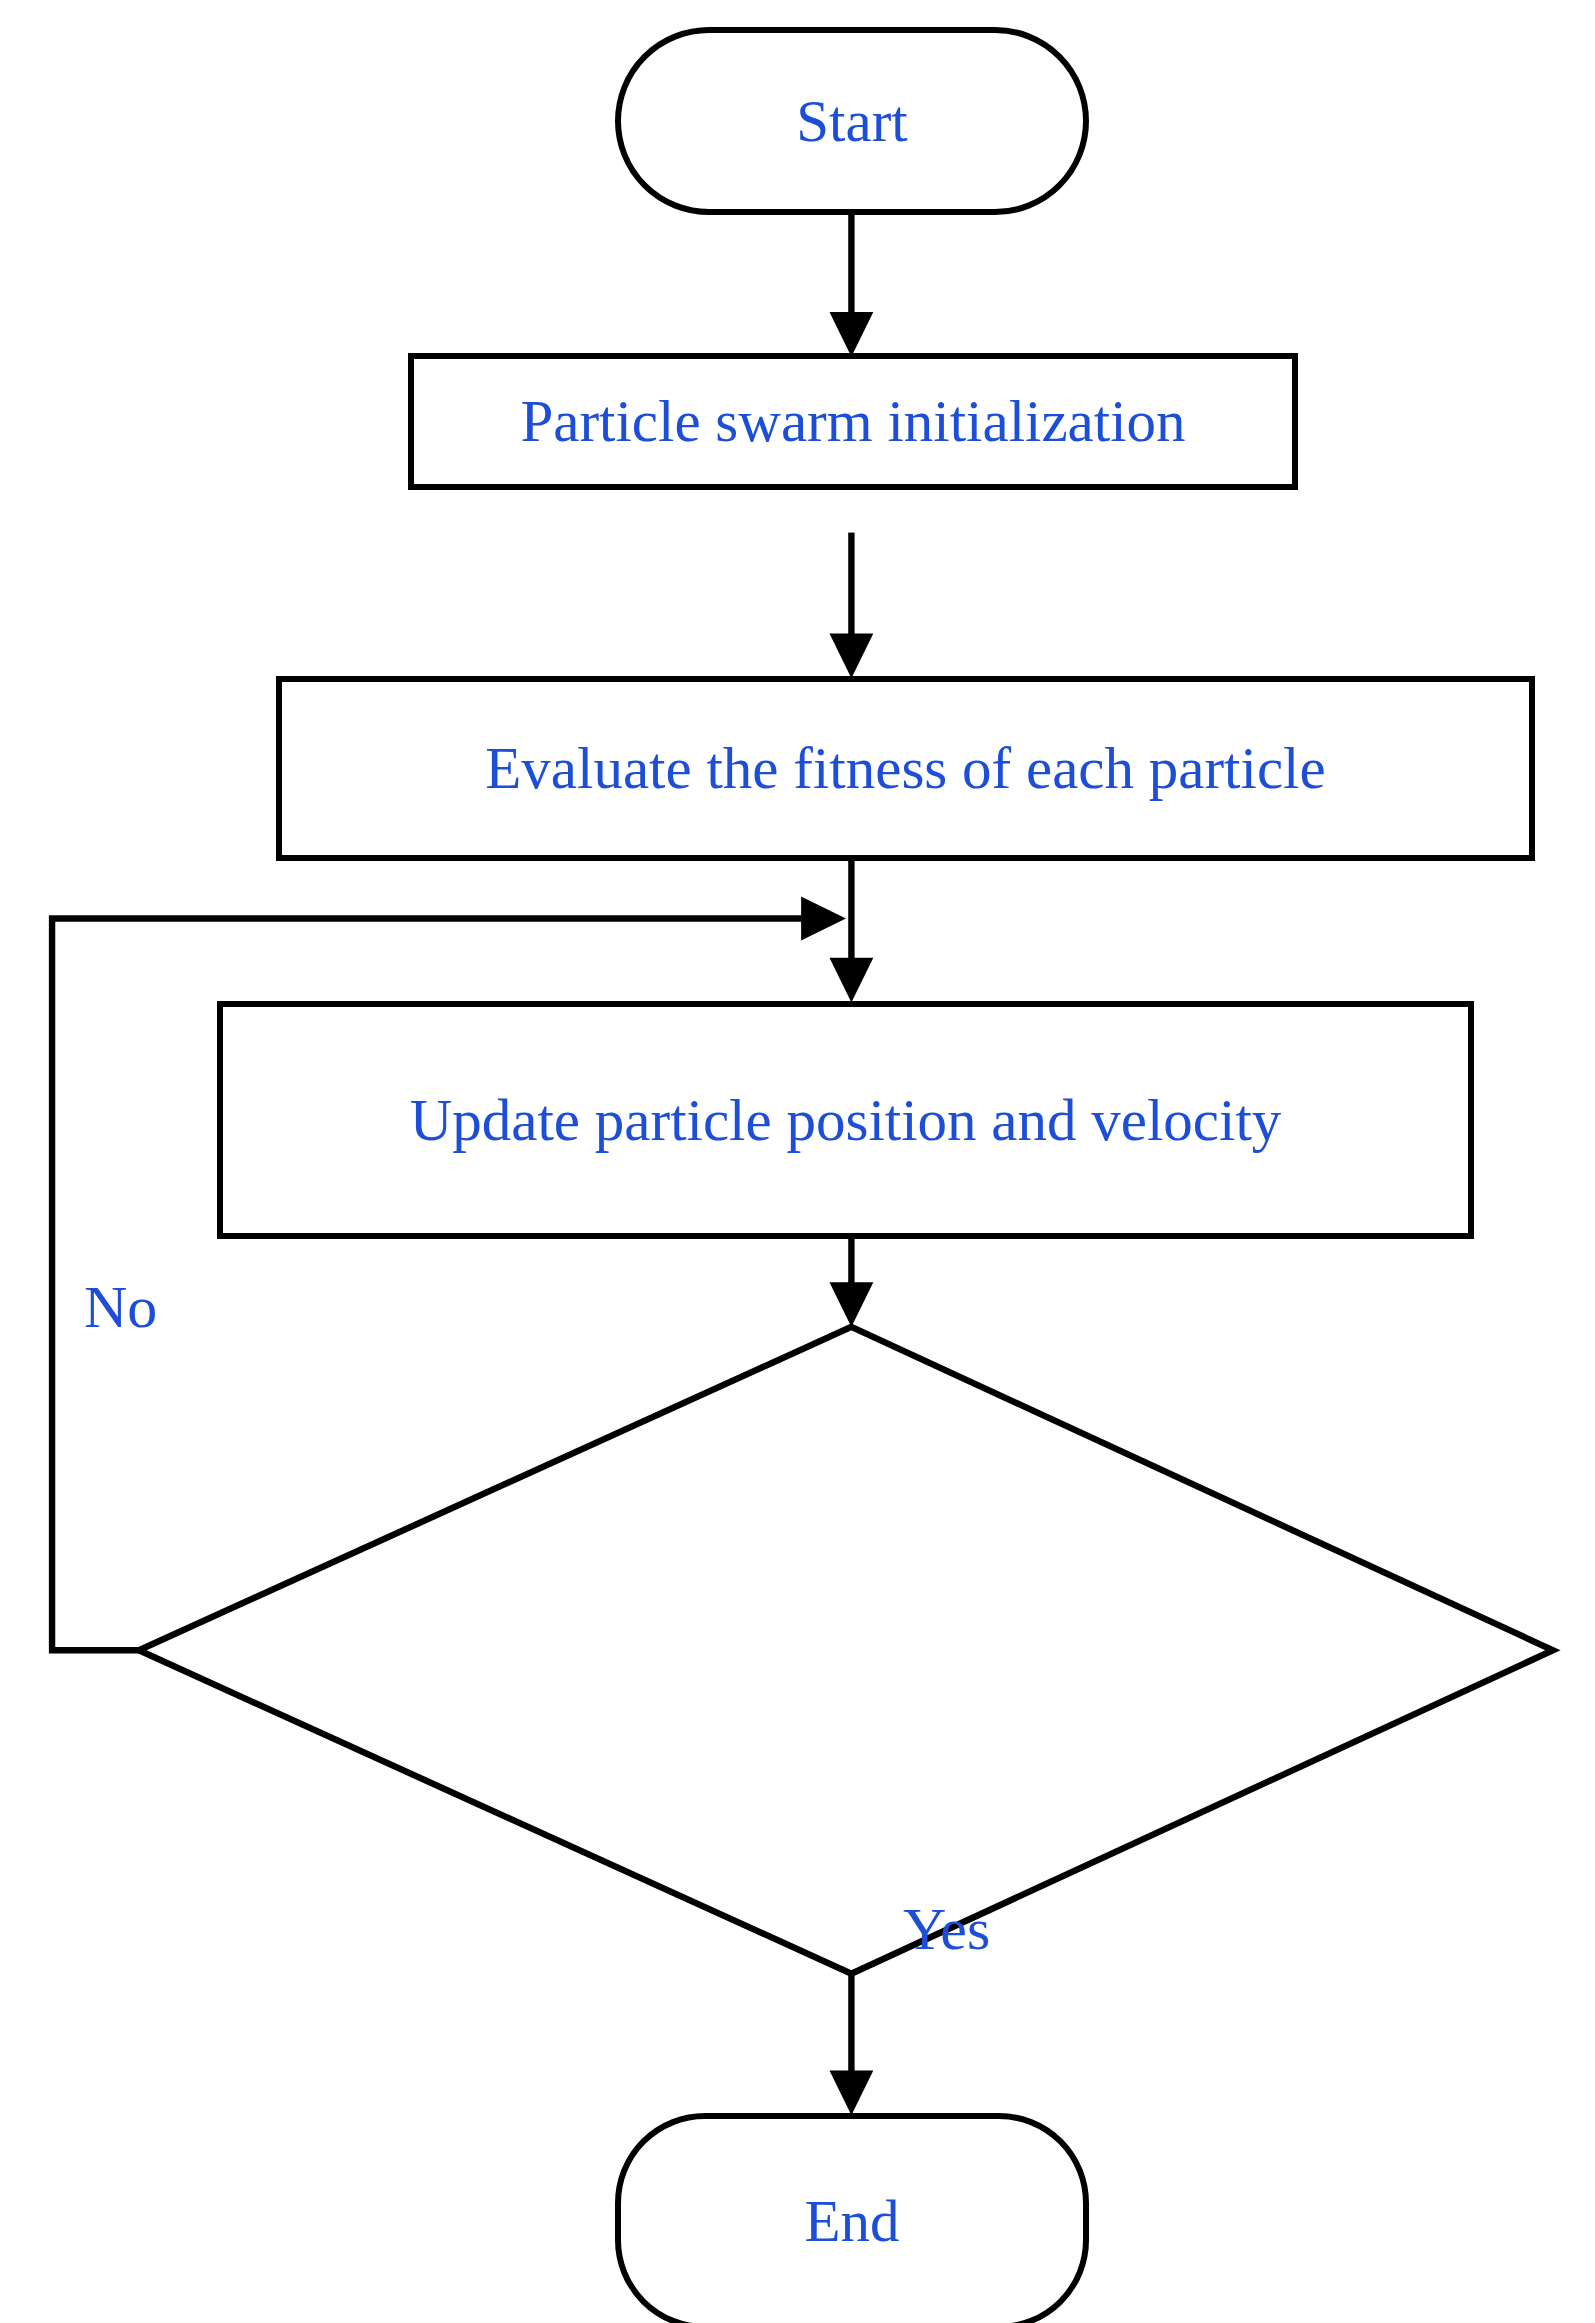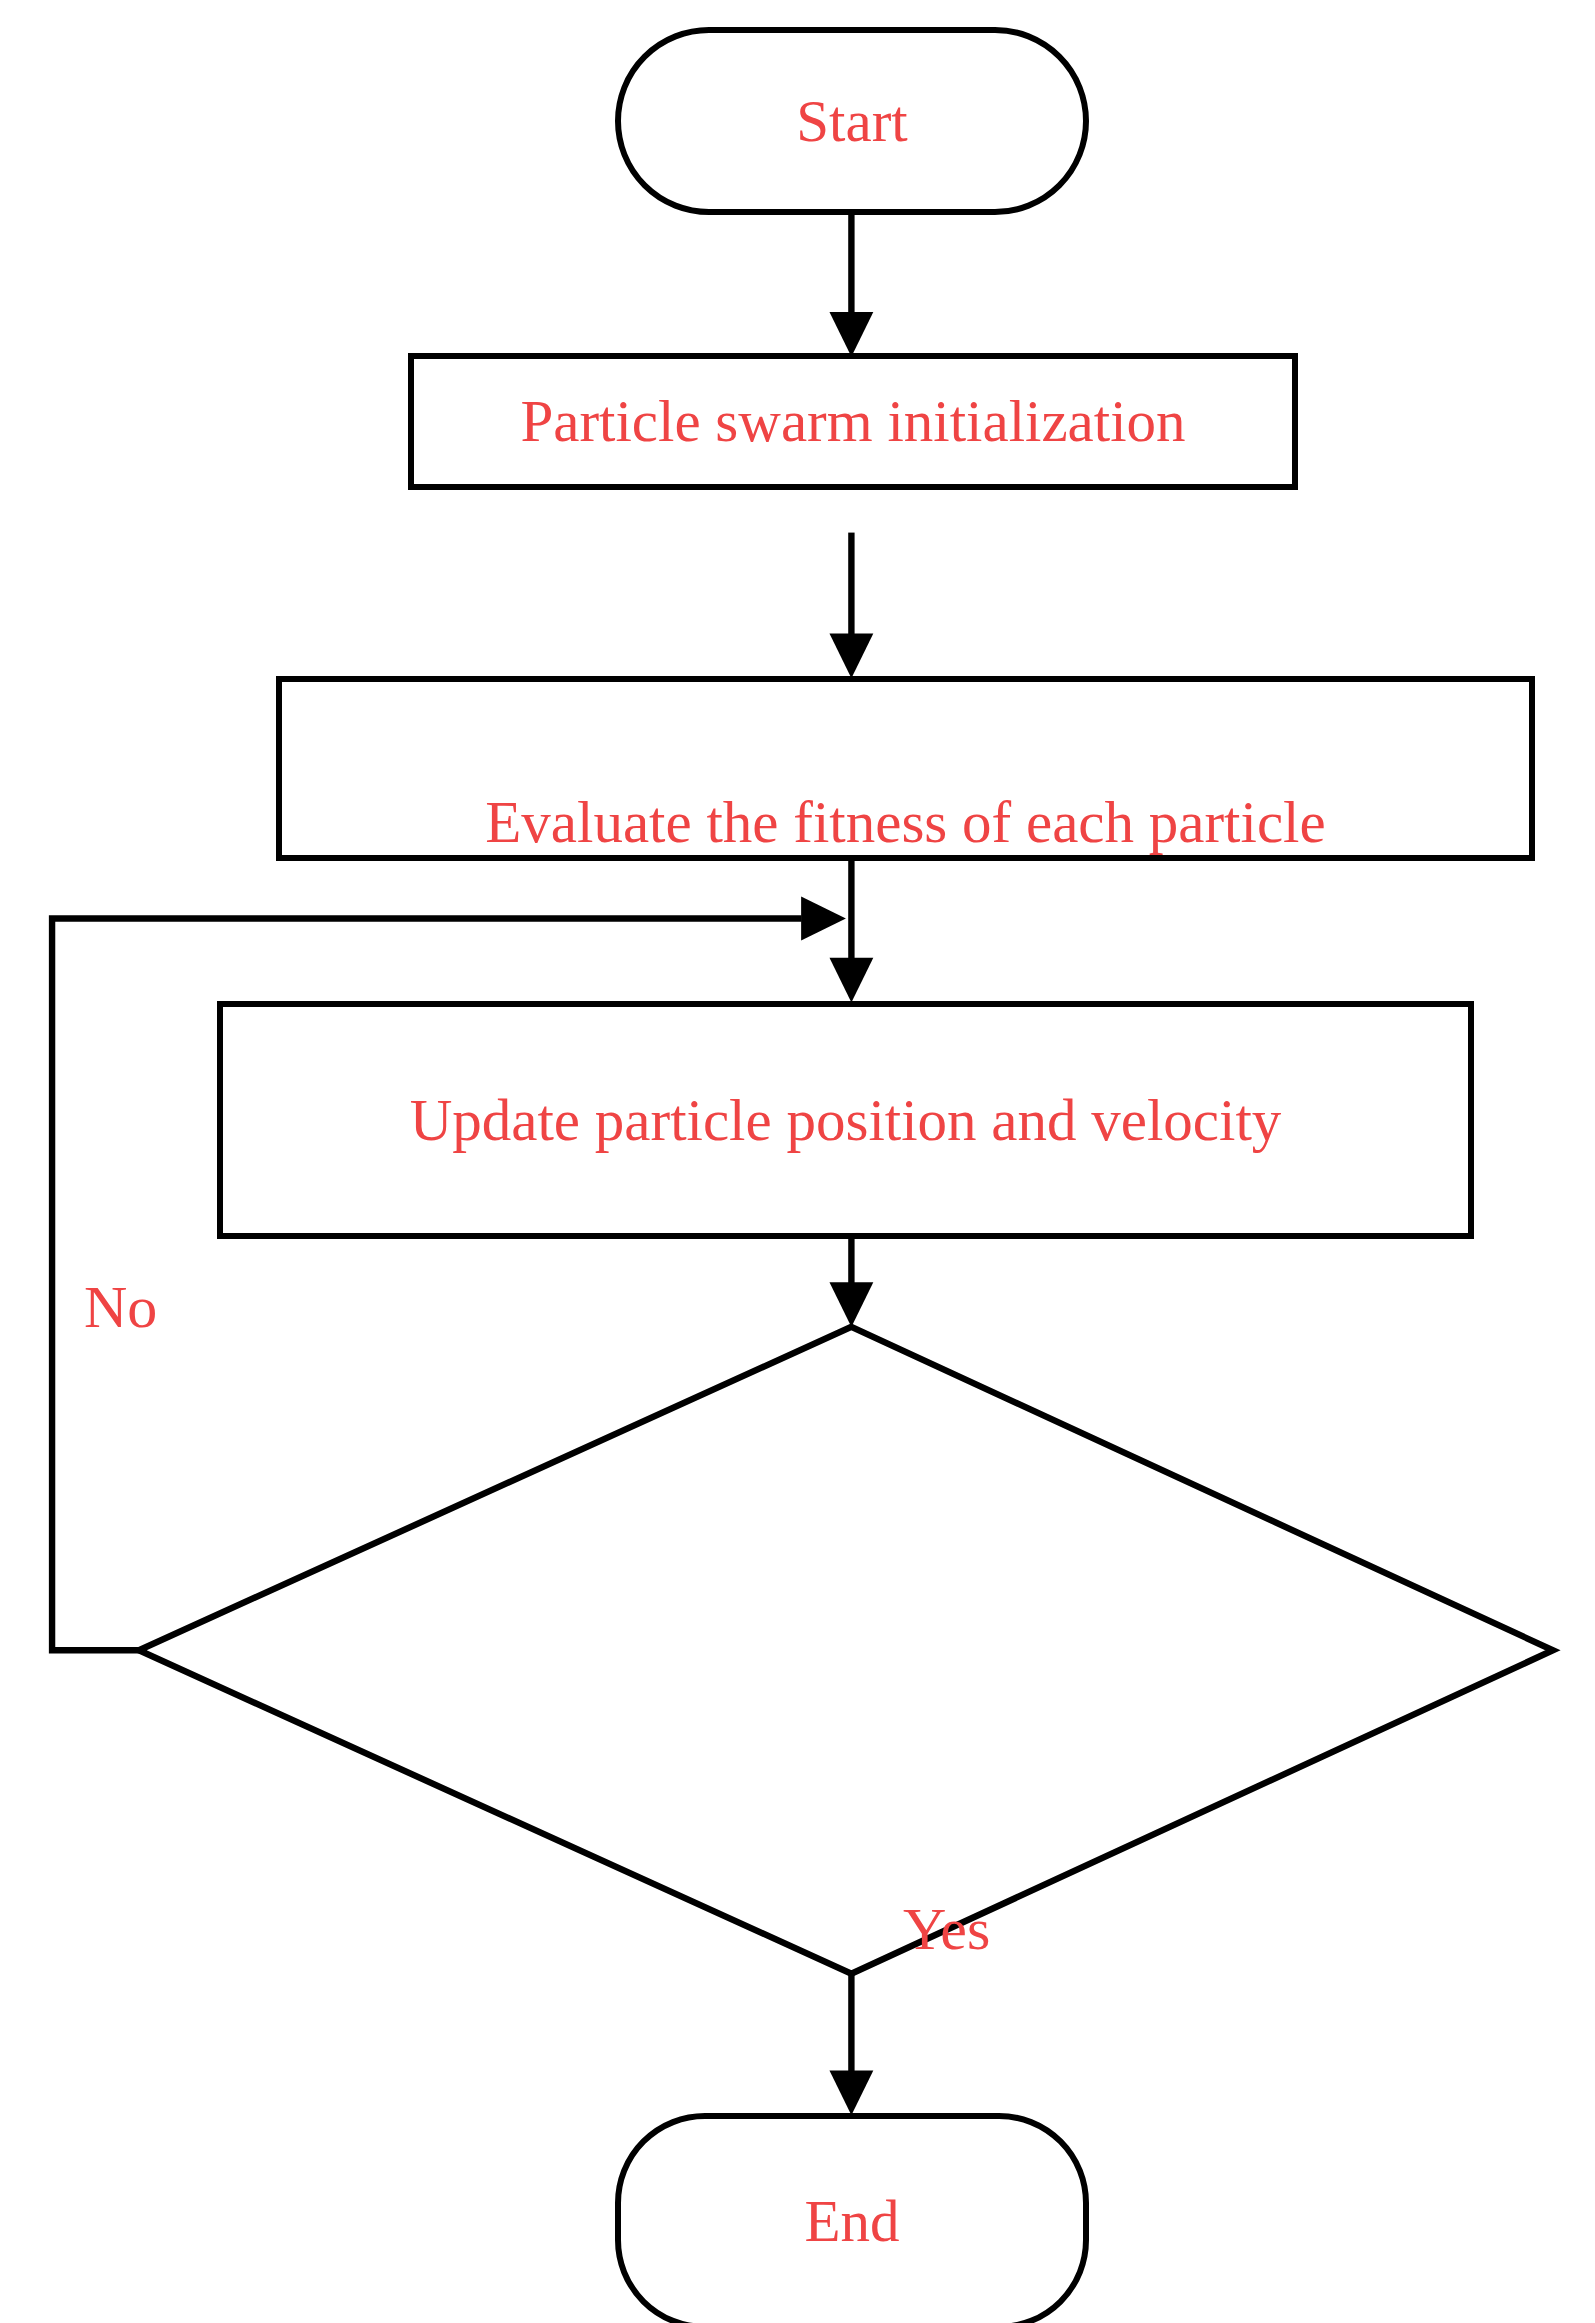--- a/index.html
+++ b/index.html
@@ -6,21 +6,21 @@
     margin: 0;
     padding: 0;
     background: #ffffff;
   }
   .canvas {
     position: relative;
     width: 1595px;
     height: 2324px;
     background: #ffffff;
     font-family: "Liberation Serif", "DejaVu Serif", serif;
-    color: #ef4444;
+    color: #1d4ed8;
     overflow: hidden;
   }
   .connectors {
     position: absolute;
     left: 0;
     top: 0;
     width: 1595px;
     height: 2324px;
   }
   .node {
@@ -34,21 +34,21 @@
     text-align: center;
     font-size: 59px;
     line-height: 1.1;
     white-space: nowrap;
   }
   .terminal {
     border-radius: 94px;
   }
   #node-start  { left: 615px;  top: 27.4px;   width: 474px;  height: 188px; }
   #node-init   { left: 408px;  top: 353px;  width: 890px;  height: 137px; }
-  #node-eval   { left: 276px;  top: 676px;  width: 1259px; height: 185px; align-items: flex-end; }
+  #node-eval   { left: 276px;  top: 676px;  width: 1259px; height: 185px; }
   #node-update { left: 217px;  top: 1001px; width: 1257px; height: 238px; }
   #node-end    { left: 615px;  top: 2113px; width: 474px;  height: 217px; border-radius: 90px; }
 
   .diamond-label {
     position: absolute;
     left: 212px;
     top: 1553px;
     width: 1279px;
     text-align: center;
     font-size: 59px;

